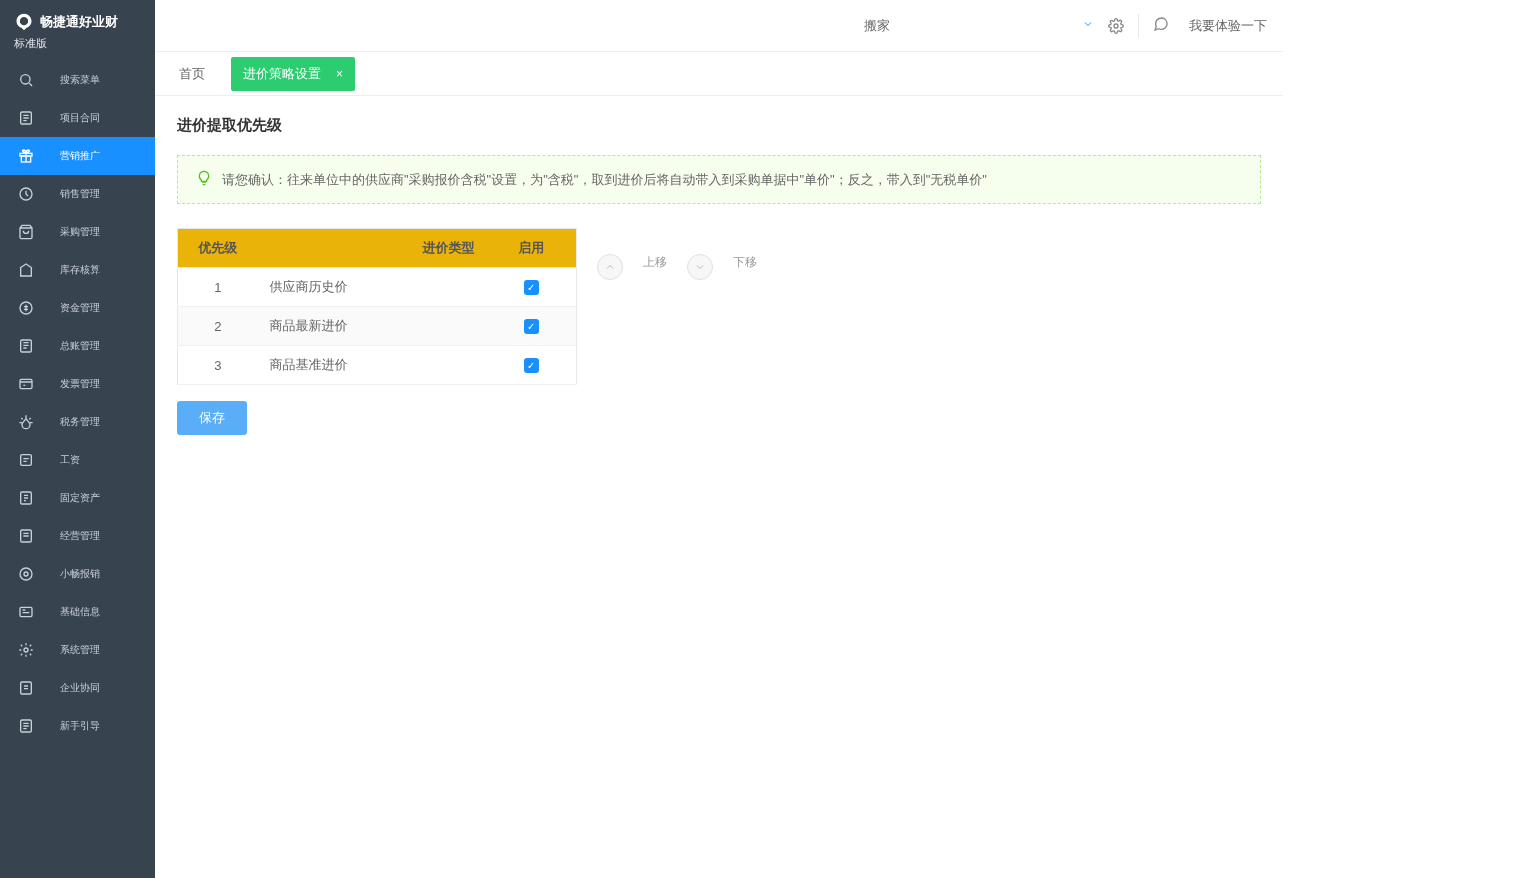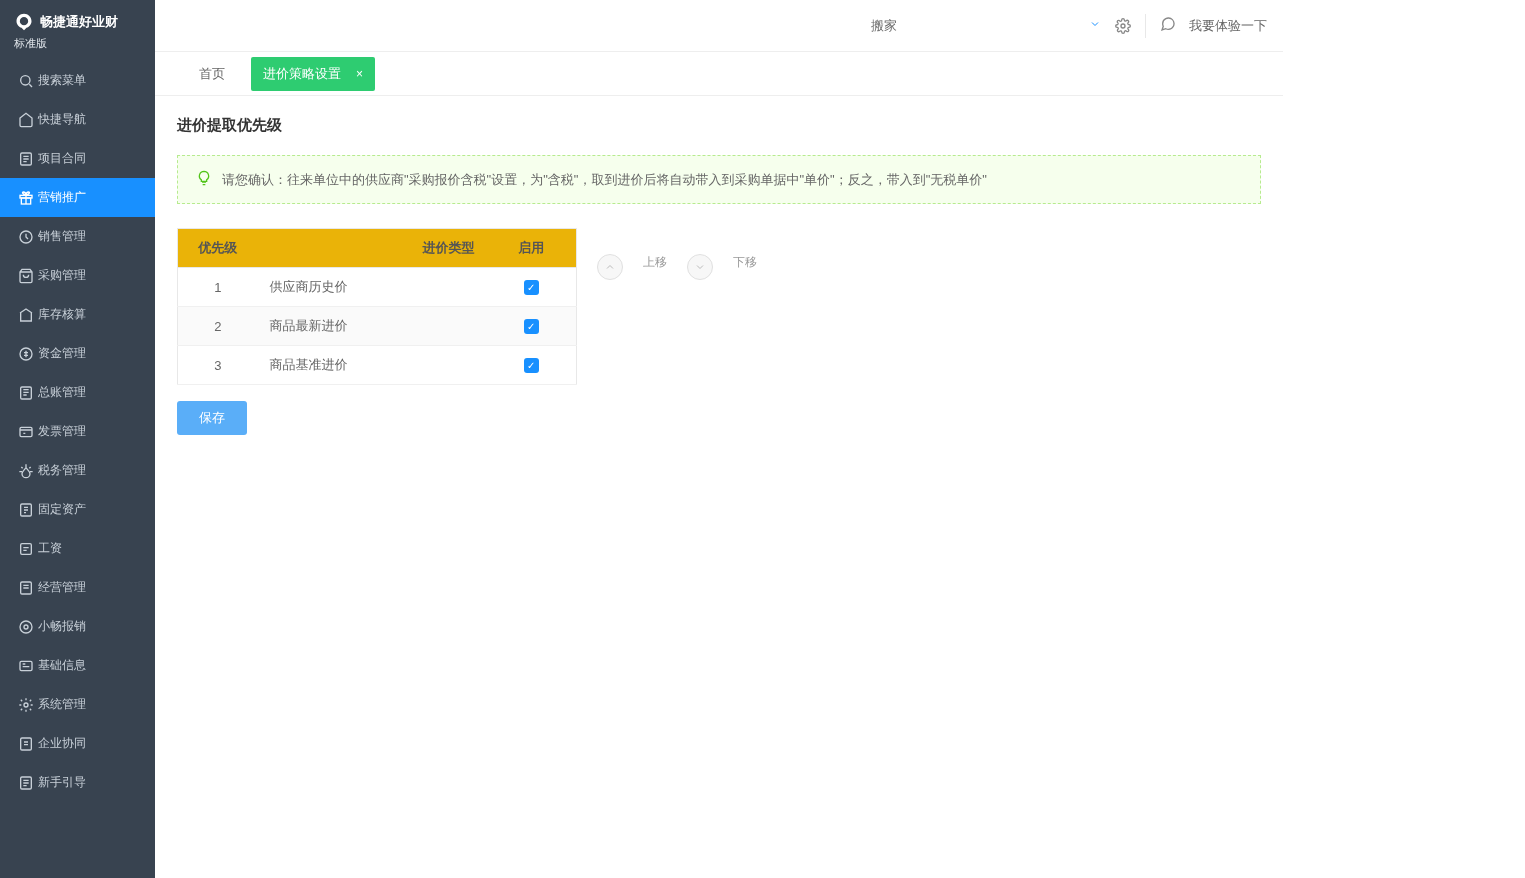--- a/index.html
+++ b/index.html
@@ -45,24 +45,24 @@
       color: #fff;
     }
     .logo-sub {
       padding: 0 14px 10px;
       font-size: 11px;
       color: #e0e5ea;
     }
     .menu-item {
       display: flex;
       align-items: center;
-      gap: 4px;
+      gap: 26px;
       padding: 11px 18px;
       cursor: pointer;
-      font-size: 12px;
+      font-size: 10px;
       color: #c8d0d8;
     }
     .menu-item.active {
       background: #1890ff;
       color: #fff;
     }
     .menu-icon {
       width: 16px;
       height: 16px;
       display: flex;
@@ -104,29 +104,29 @@
       cursor: pointer;
     }
     .divider-v {
       width: 1px;
       height: 24px;
       background: #e8e8e8;
     }
     .experience {
       display: flex;
       align-items: center;
-      gap: 13px;
+      gap: 20px;
       color: #666;
       cursor: pointer;
     }
     
     .tabs {
       display: flex;
       align-items: center;
-      padding: 0 32px;
+      padding: 0 12px;
       height: 44px;
       gap: 14px;
       border-bottom: 1px solid #eee;
       text-align: center;
     }
     .tab {
       padding: 8px 12px;
       cursor: pointer;
       color: #666;
       font-size: 13px;
@@ -280,28 +280,20 @@
             <svg width="16" height="16" viewBox="0 0 24 24" fill="none" stroke="currentColor" stroke-width="2">
               <circle cx="11" cy="11" r="7"></circle>
               <path d="M21 21l-4-4"></path>
             </svg>
           </span>
           <span>搜索菜单</span>
         </div>
         <div class="menu-item">
           <span class="menu-icon">
             <svg width="16" height="16" viewBox="0 0 24 24" fill="none" stroke="currentColor" stroke-width="2">
-              <path d="M3 9l9-7 9 7v11a2 2 0 01-2 2H5a2 2 0 01-2-2z"></path>
-            </svg>
-          </span>
-          <span>快捷导航</span>
-        </div>
-        <div class="menu-item">
-          <span class="menu-icon">
-            <svg width="16" height="16" viewBox="0 0 24 24" fill="none" stroke="currentColor" stroke-width="2">
               <rect x="4" y="3" width="16" height="18" rx="2"></rect>
               <path d="M8 8h8M8 12h8M8 16h5"></path>
             </svg>
           </span>
           <span>项目合同</span>
         </div>
         <div class="menu-item active">
           <span class="menu-icon">
             <svg width="16" height="16" viewBox="0 0 24 24" fill="none" stroke="currentColor" stroke-width="2">
               <rect x="3" y="8" width="18" height="4"></rect>
@@ -367,34 +359,34 @@
           <span class="menu-icon">
             <svg width="16" height="16" viewBox="0 0 24 24" fill="none" stroke="currentColor" stroke-width="2">
               <path d="M12 2v4M5 6l2 2M19 6l-2 2M2 13h4M18 13h4M12 22a6 6 0 01-6-6c0-3 3-5 6-9 3 4 6 6 6 9a6 6 0 01-6 6z"></path>
             </svg>
           </span>
           <span>税务管理</span>
         </div>
         <div class="menu-item">
           <span class="menu-icon">
             <svg width="16" height="16" viewBox="0 0 24 24" fill="none" stroke="currentColor" stroke-width="2">
+              <rect x="4" y="4" width="16" height="16" rx="2"></rect>
+              <path d="M8 10h8M8 14h5"></path>
+            </svg>
+          </span>
+          <span>工资</span>
+        </div>
+        <div class="menu-item">
+          <span class="menu-icon">
+            <svg width="16" height="16" viewBox="0 0 24 24" fill="none" stroke="currentColor" stroke-width="2">
               <rect x="4" y="3" width="16" height="18" rx="2"></rect>
               <path d="M9 8h6M9 12h6M9 16h3"></path>
             </svg>
           </span>
           <span>固定资产</span>
-        </div>
-        <div class="menu-item">
-          <span class="menu-icon">
-            <svg width="16" height="16" viewBox="0 0 24 24" fill="none" stroke="currentColor" stroke-width="2">
-              <rect x="4" y="4" width="16" height="16" rx="2"></rect>
-              <path d="M8 10h8M8 14h5"></path>
-            </svg>
-          </span>
-          <span>工资</span>
         </div>
         <div class="menu-item">
           <span class="menu-icon">
             <svg width="16" height="16" viewBox="0 0 24 24" fill="none" stroke="currentColor" stroke-width="2">
               <rect x="4" y="3" width="16" height="18" rx="2"></rect>
               <path d="M8 8h8M8 12h8"></path>
             </svg>
           </span>
           <span>经营管理</span>
         </div>

